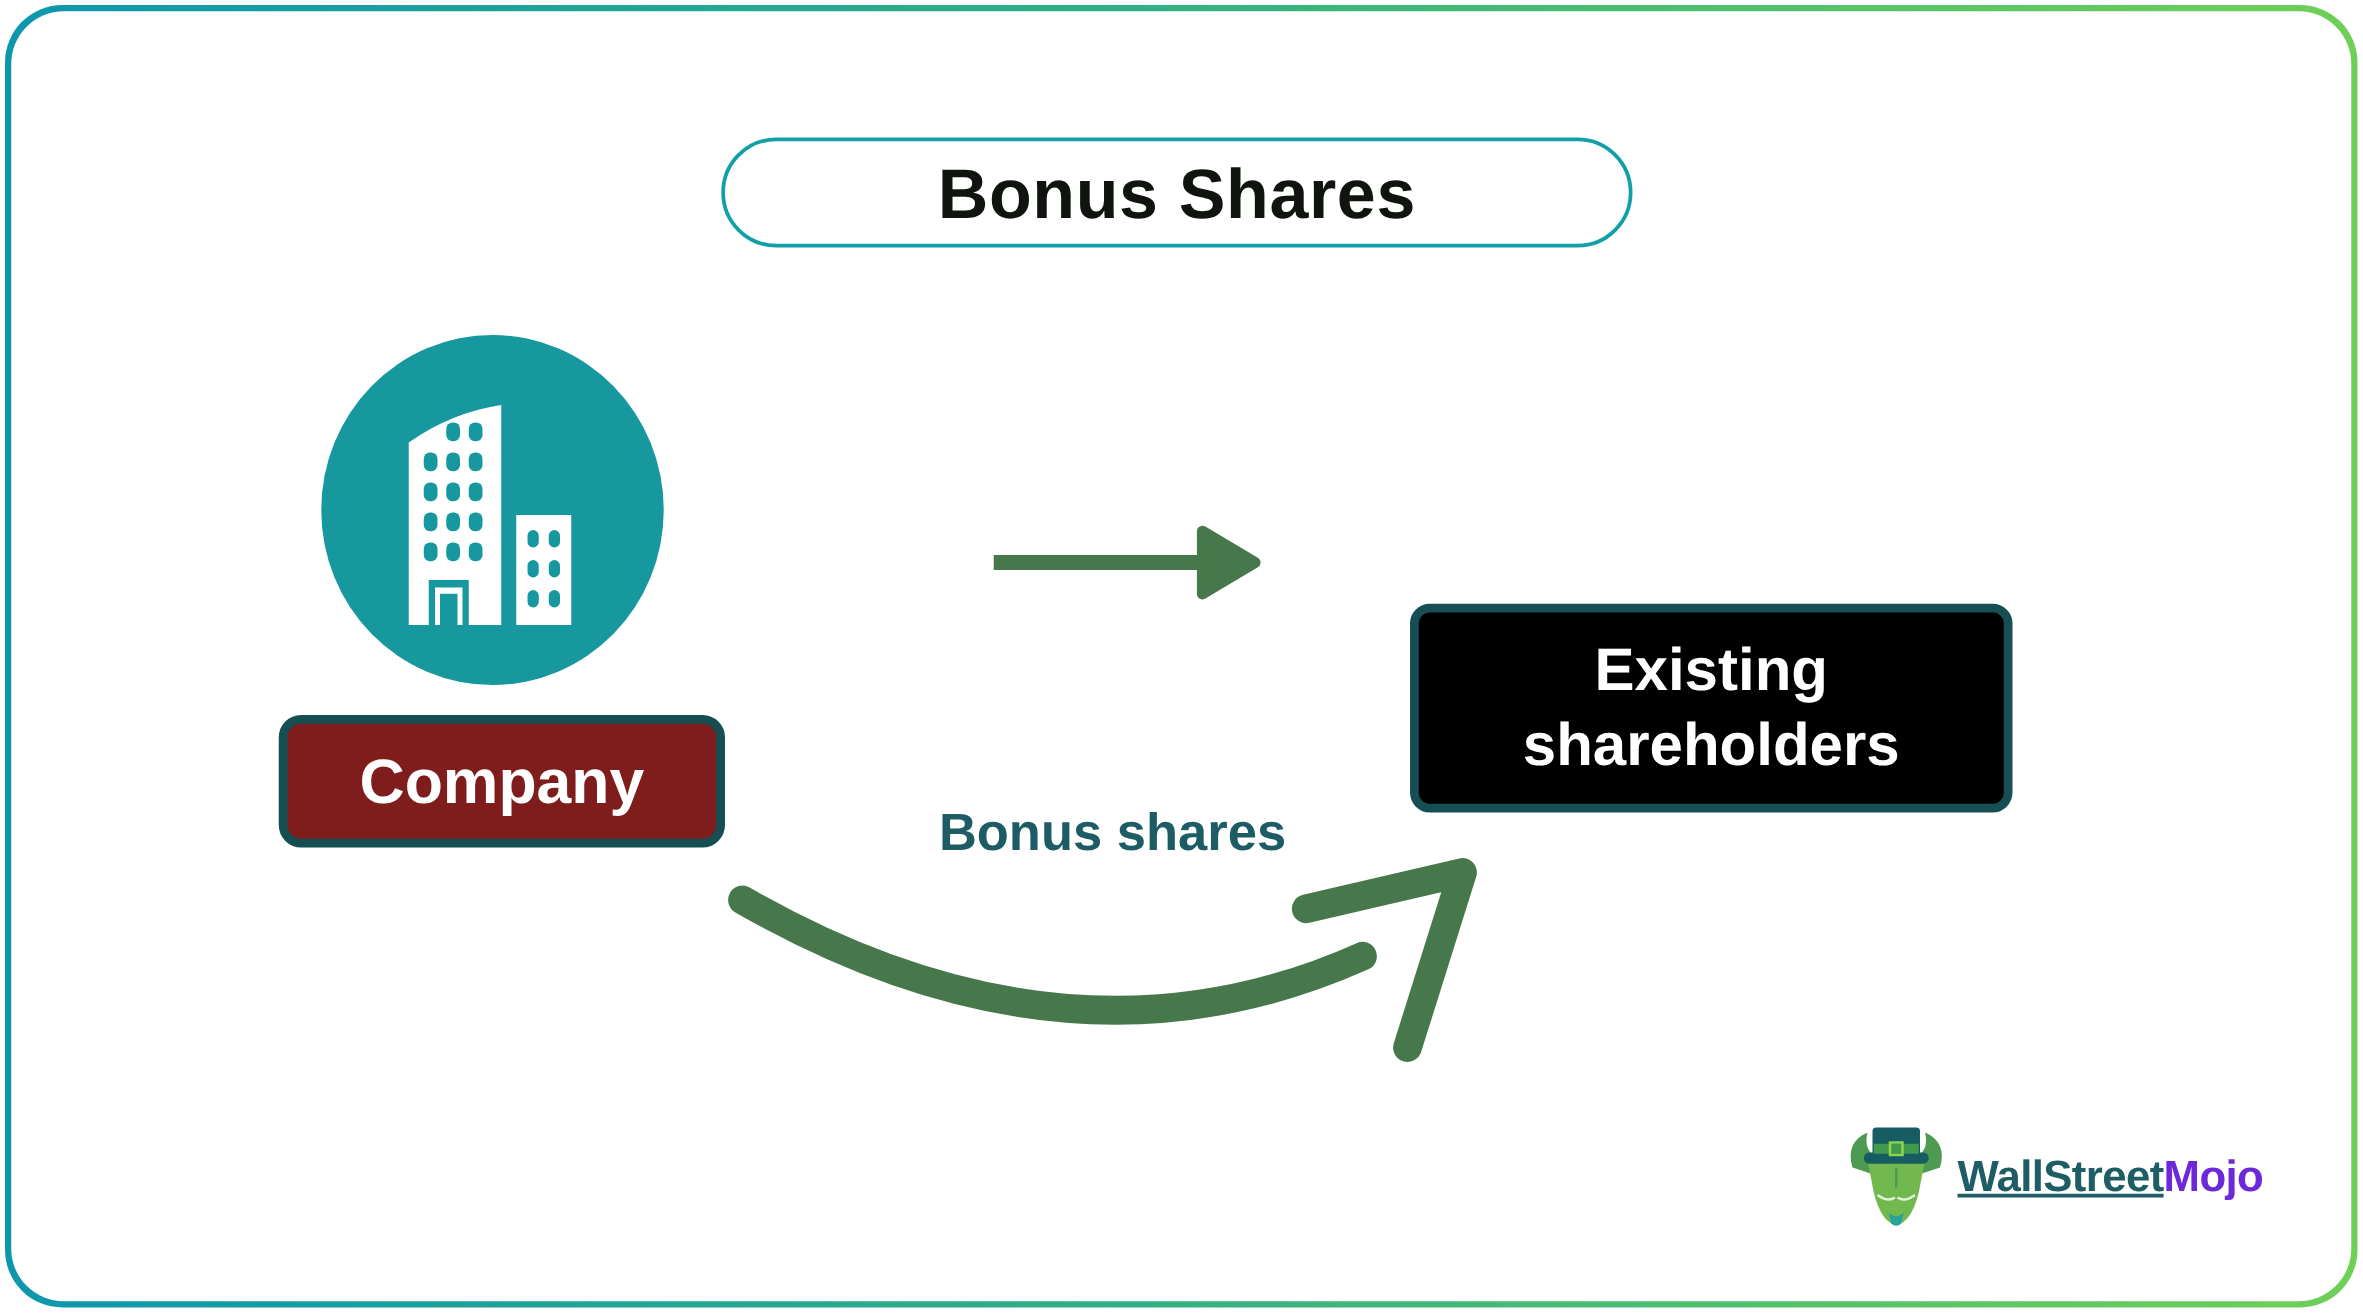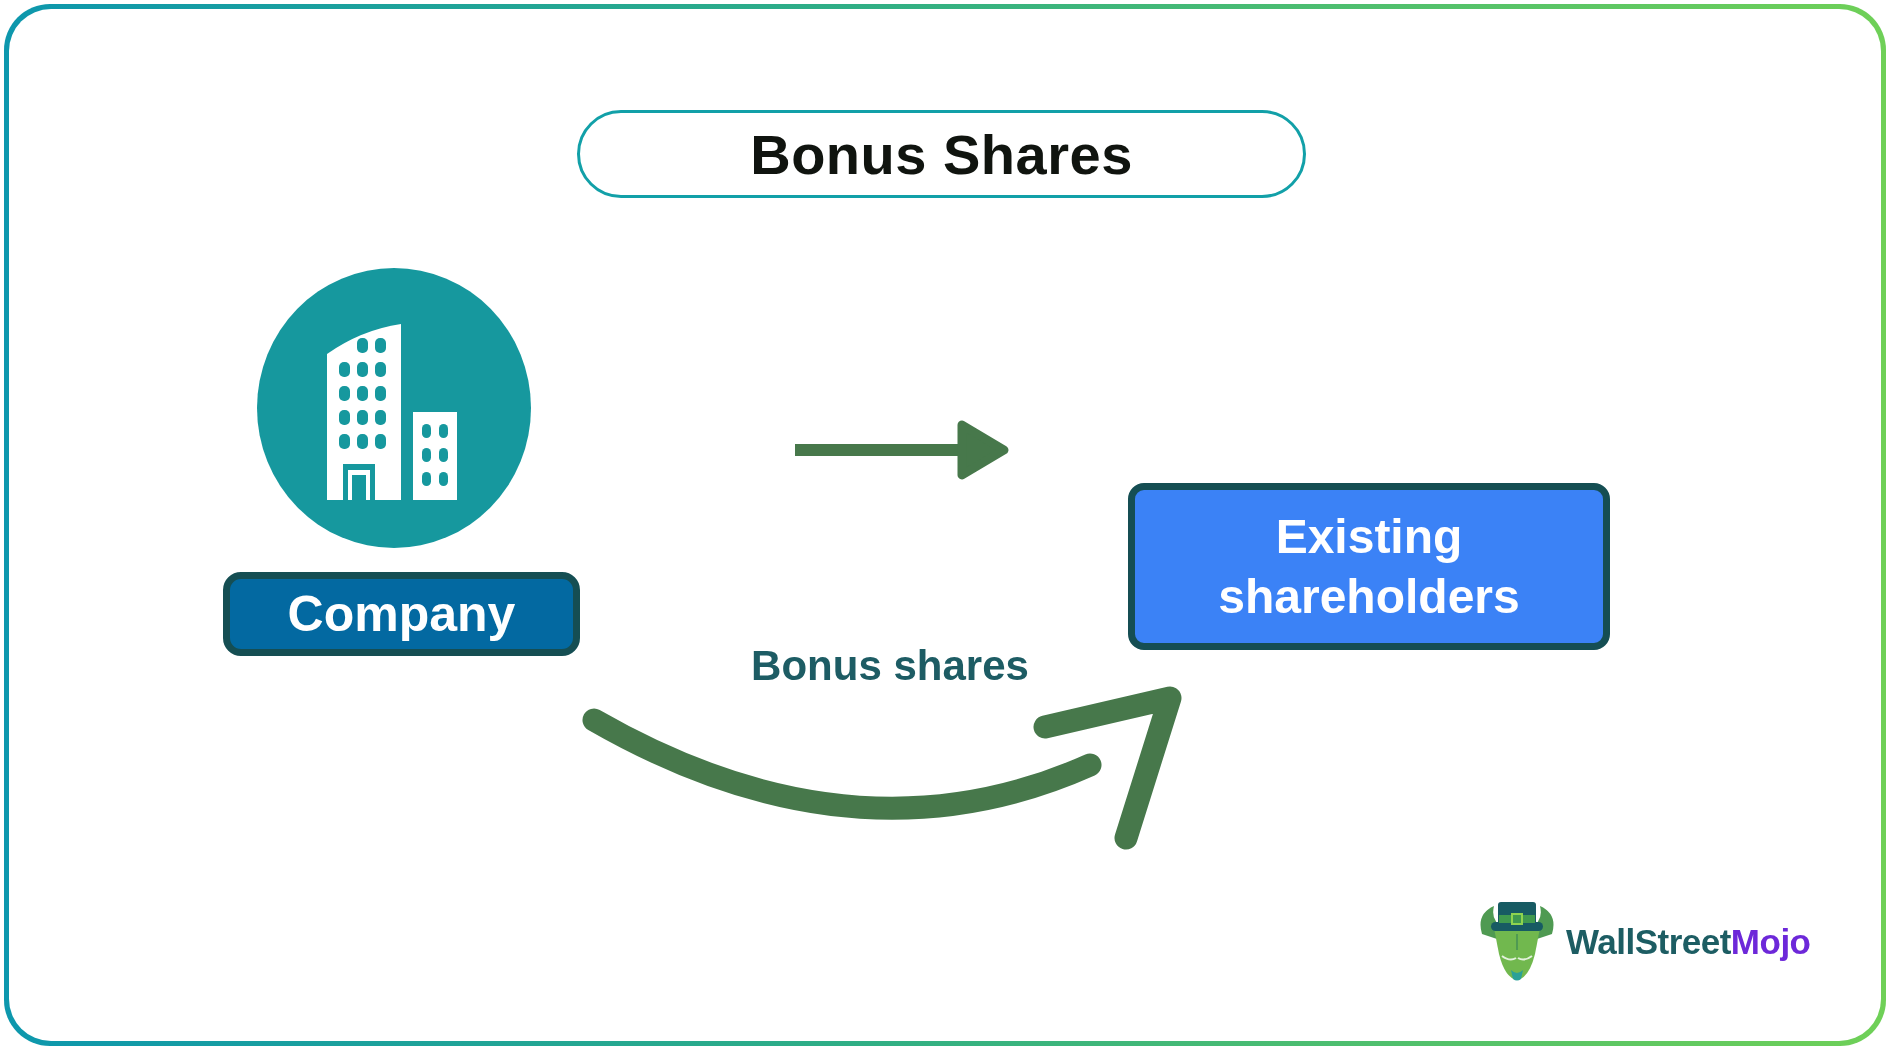--- a/index.html
+++ b/index.html
@@ -51,39 +51,39 @@
     width: 274px; height: 280px;
     border-radius: 50%;
     background: #16989e;
     display: flex;
     align-items: center;
     justify-content: center;
   }
   .company-box {
     position: absolute;
     left: 223px; top: 572px;
-    width: 357px; height: 84px;
+    width: 357px; height: 106px;
     box-sizing: border-box;
-    background: #0369a1;
+    background: #7f1d1d;
     border: 7px solid #154e53;
     border-radius: 18px;
     display: flex;
     align-items: center;
     justify-content: center;
     color: #ffffff;
     font-size: 50px;
     font-weight: bold;
   }
   
   .sh-box {
     position: absolute;
     left: 1128px; top: 483px;
     width: 482px; height: 167px;
     box-sizing: border-box;
-    background: #3b82f6;
+    background: #000000;
     border: 7px solid #154e53;
     border-radius: 16px;
     display: flex;
     align-items: center;
     justify-content: center;
     text-align: center;
     color: #ffffff;
     font-size: 48px;
     line-height: 1.25;
     font-weight: bold;
@@ -116,21 +116,21 @@
     display: flex;
     align-items: center;
     gap: 10px;
   }
   .logo-text {
     font-size: 35px;
     font-weight: bold;
     letter-spacing: -0.5px;
     white-space: nowrap;
   }
-  .logo-text .part1 { color: #1d5d63; }
+  .logo-text .part1 { color: #1d5d63; text-decoration: underline; }
   .logo-text .part2 { color: #6d28d9; }
 </style>
 </head>
 <body>
 
 <div class="stage">
   <div class="frame">
     <div class="frame-inner"></div>
   </div>
 

